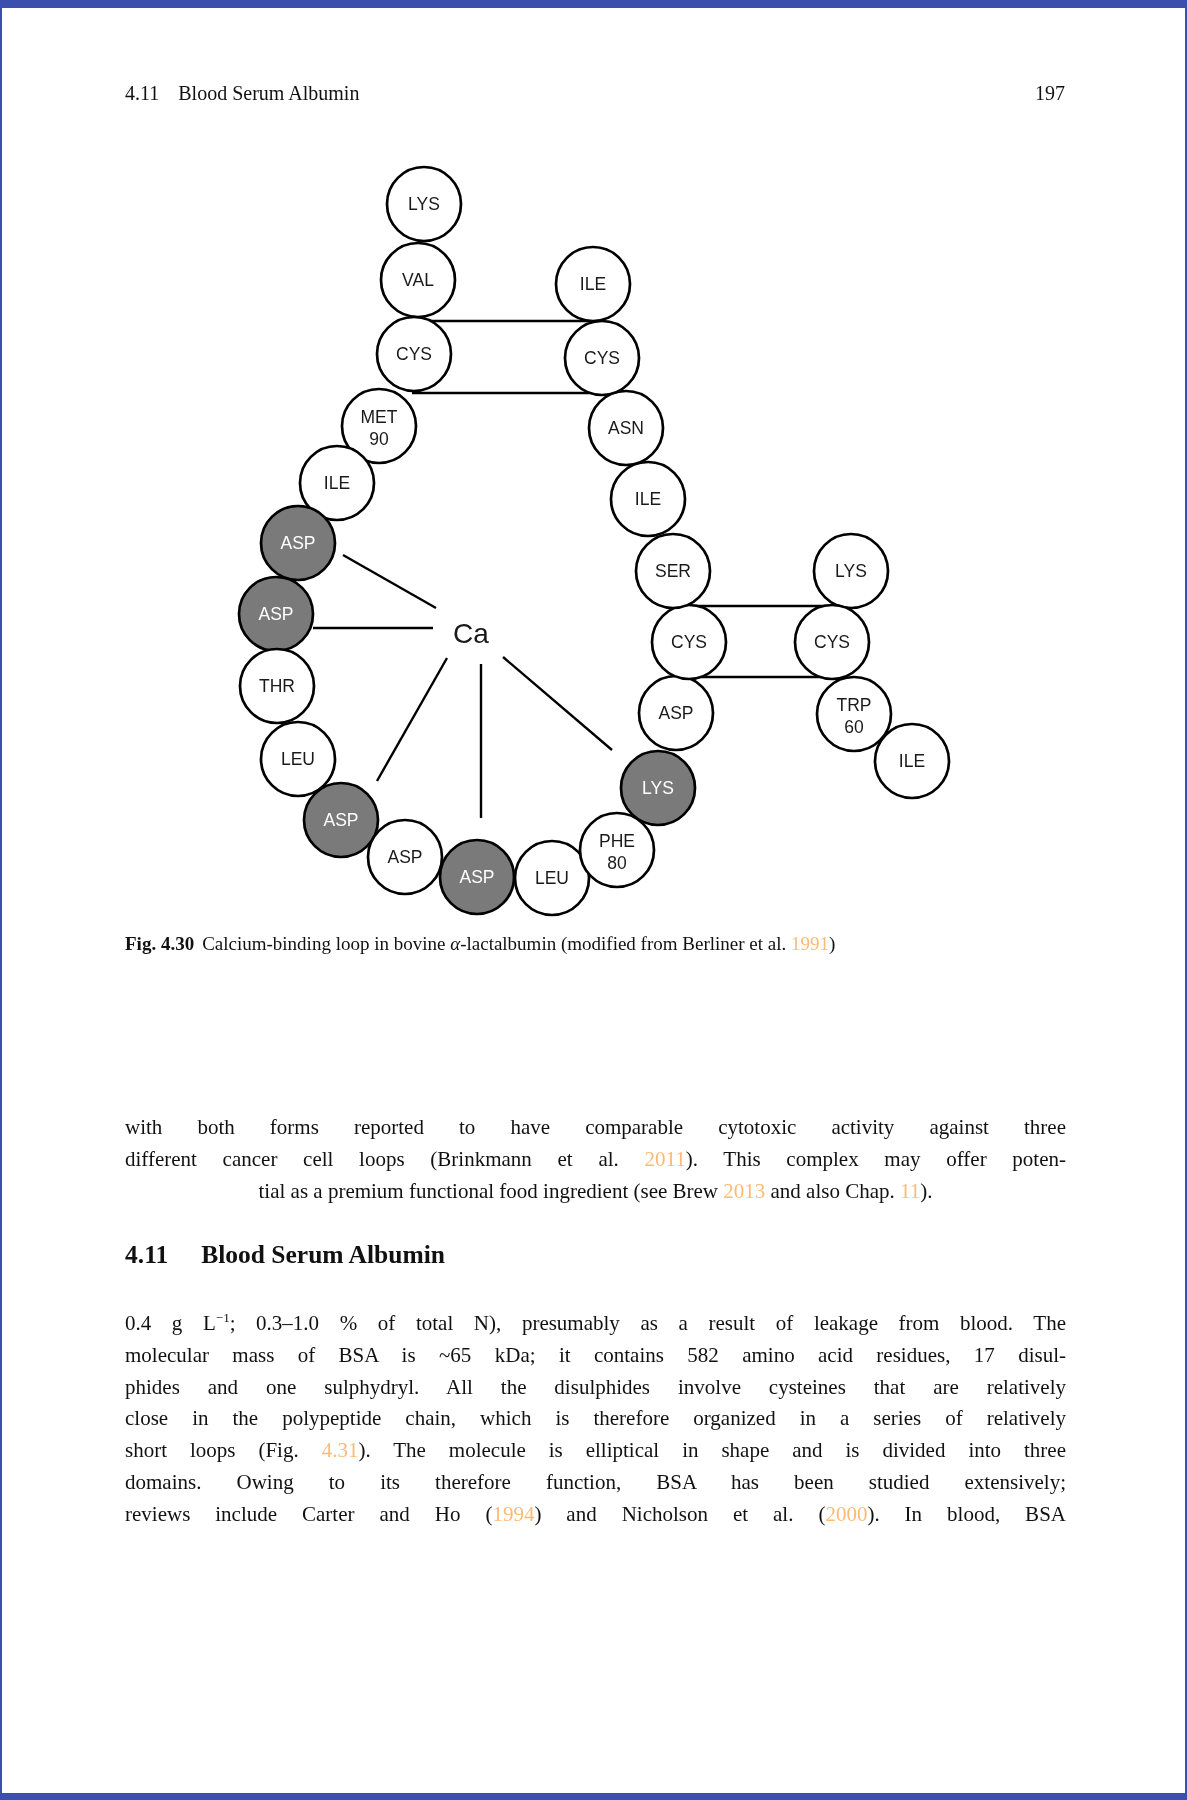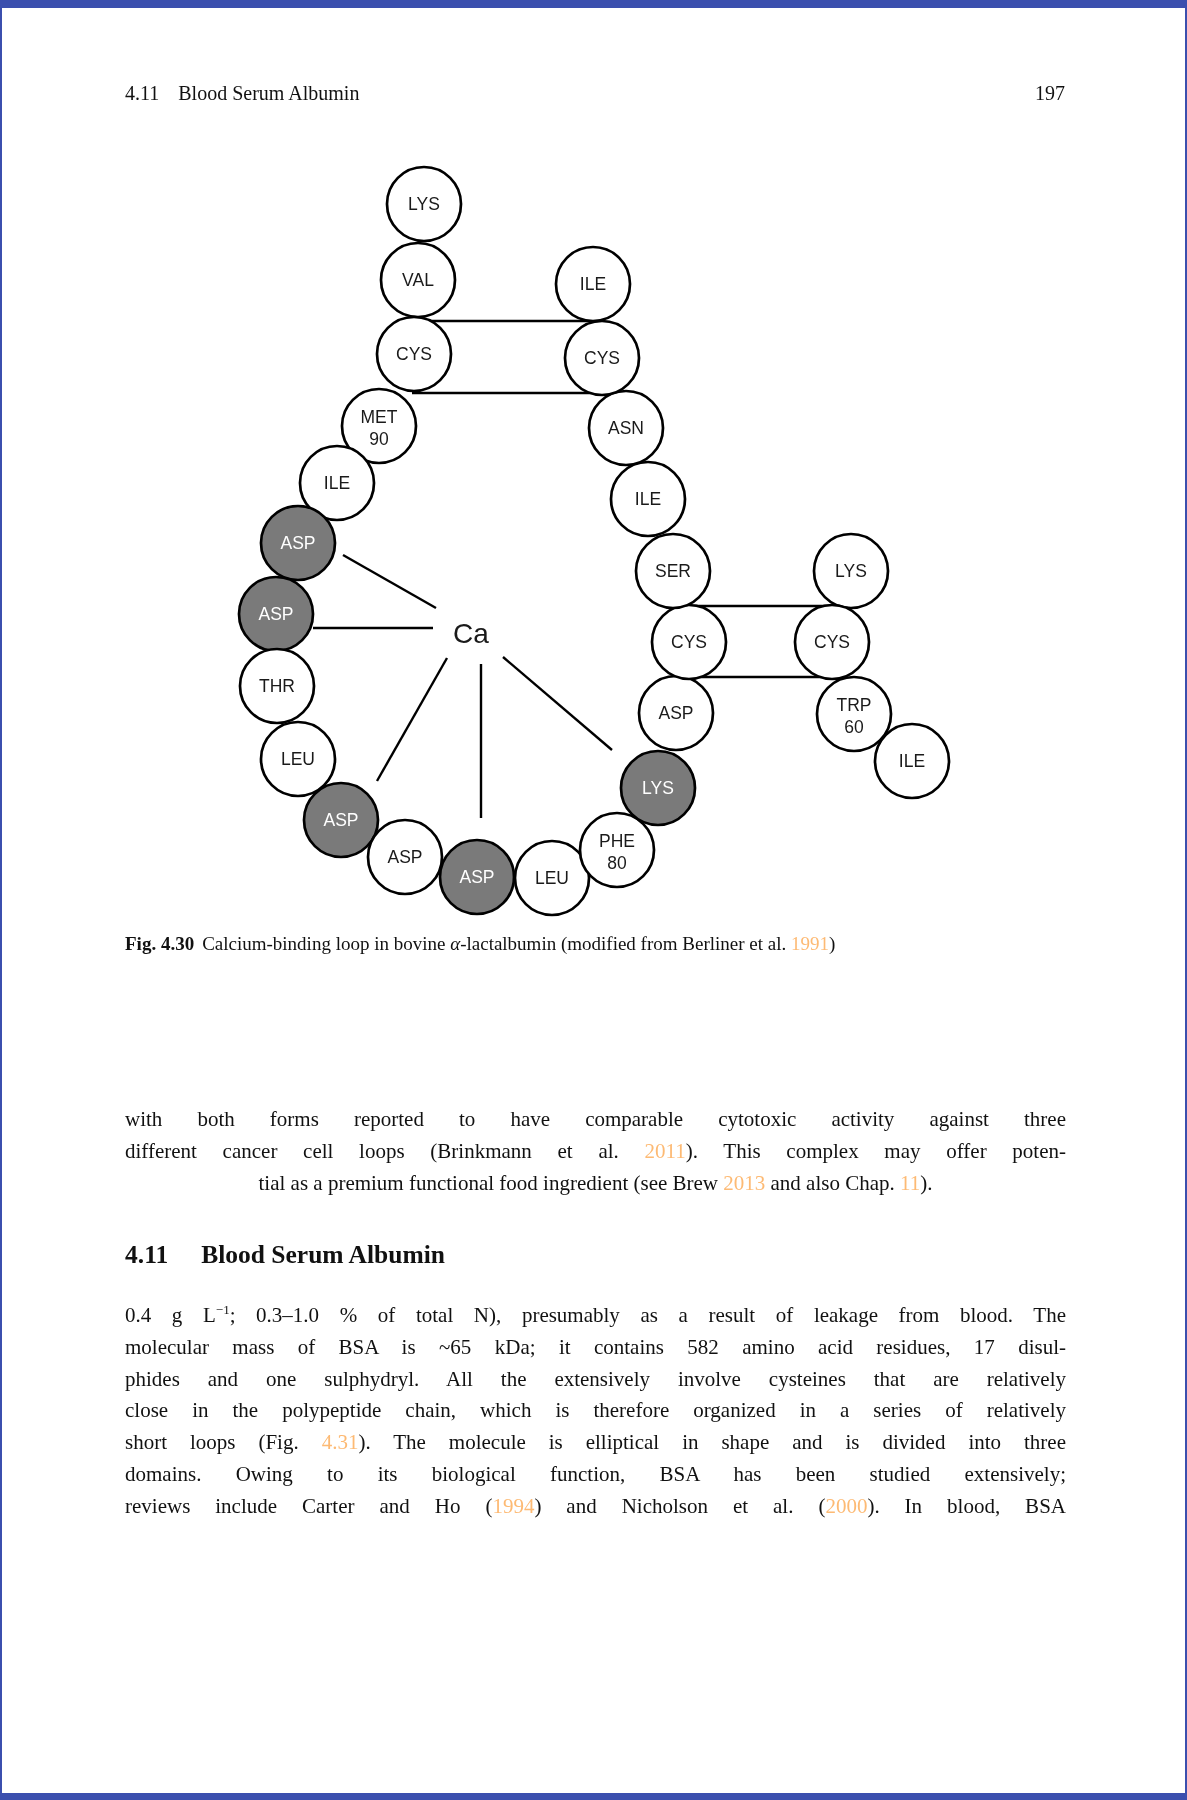--- a/index.html
+++ b/index.html
@@ -23,21 +23,21 @@
   .fig-svg{left:0;top:0;}
   .caption{
     left:125px;top:933px;width:950px;
     font-size:19px;color:#111;
   }
   .caption .bold{font-weight:bold;margin-right:8px;}
   .italic{font-style:italic;}
   .link{color:#fdba74;cursor:pointer;}
   .para{
     left:125px;width:941px;
-    font-size:21px;line-height:31.8px;color:#111;
+    font-size:21px;line-height:31.8px;color:#111;margin-top:8px;
   }
   #para1{top:1104px;}
   #para2{top:1300px;}
   .tline{display:block;width:100%;text-align:center;}
   .tline.just{text-align:justify;text-align-last:justify;}
   sup{font-size:0.62em;line-height:0;vertical-align:super;}
   .section-heading{
     left:125px;top:1240px;width:941px;
     font-size:25.5px;font-weight:bold;color:#111;
   }
@@ -183,18 +183,18 @@
     <div class="tline"><span>tial as a premium functional food ingredient (see Brew </span><span class="link">2013</span><span> and also Chap. </span><span class="link">11</span><span>).</span></div>
   </div>
 
 <div class="abs section-heading">
   <span class="num">4.11</span><span>Blood Serum Albumin</span>
 </div>
 
 <div class="abs para" id="para2">
     <div class="tline just"><span>0.4 g L</span><sup>−1</sup><span>; 0.3–1.0 % of total N), presumably as a result of leakage from blood. The</span></div>
     <div class="tline just"><span>molecular mass of BSA is ~65 kDa; it contains 582 amino acid residues, 17 disul-</span></div>
-    <div class="tline just"><span>phides and one sulphydryl. All the extensively involve cysteines that are relatively</span></div>
+    <div class="tline just"><span>phides and one sulphydryl. All the disulphides involve cysteines that are relatively</span></div>
     <div class="tline just"><span>close in the polypeptide chain, which is therefore organized in a series of relatively</span></div>
     <div class="tline just"><span>short loops (Fig. </span><span class="link">4.31</span><span>). The molecule is elliptical in shape and is divided into three</span></div>
-    <div class="tline just"><span>domains. Owing to its biological function, BSA has been studied extensively;</span></div>
+    <div class="tline just"><span>domains. Owing to its therefore function, BSA has been studied extensively;</span></div>
     <div class="tline just"><span>reviews include Carter and Ho (</span><span class="link">1994</span><span>) and Nicholson et al. (</span><span class="link">2000</span><span>). In blood, BSA</span></div>
   </div>
 
 </body></html>

